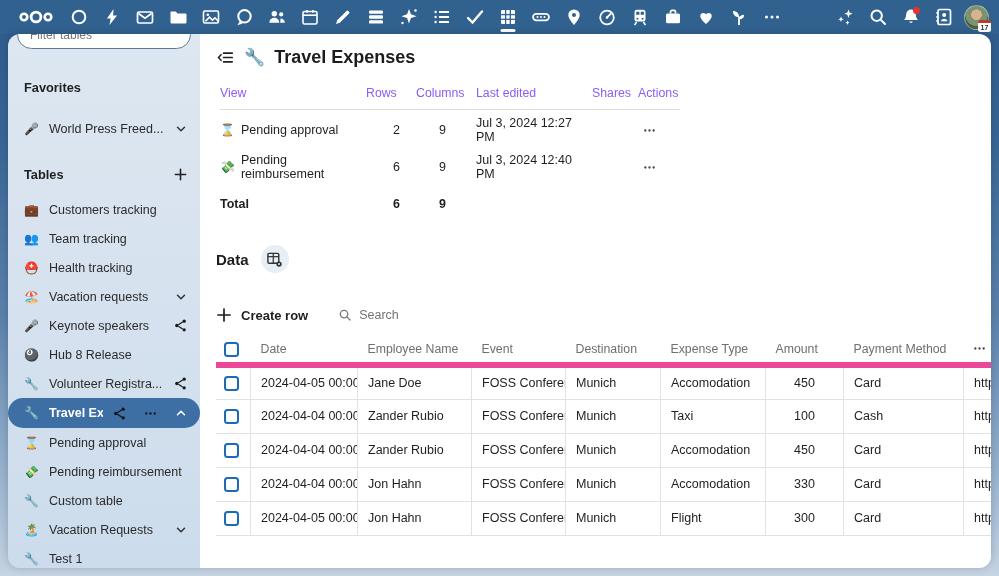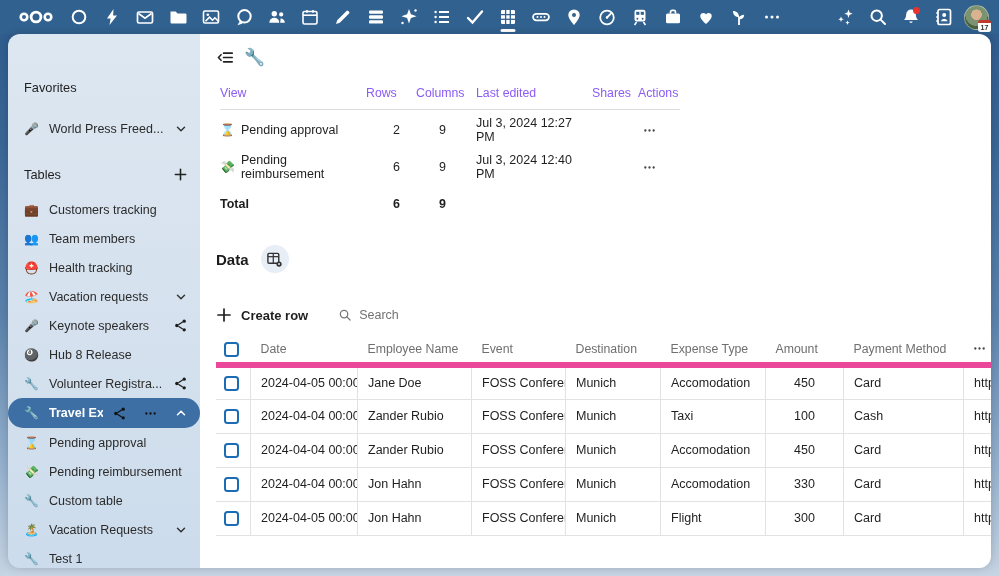--- a/index.html
+++ b/index.html
@@ -53,21 +53,21 @@
   }
   .filter-input {
     position: absolute; top: -14px; left: 9px; right: 9px; height: 29px;
     border: 1.5px solid #62778c; border-radius: 15px; background: #fff;
     padding: 0 12px; font-size: 12px; color: #555; outline: none;
     font-family: inherit;
   }
   .s-section { padding-top: 44px; }
   .s-heading {
     display: flex; align-items: center; padding: 0 12px 0 16px; height: 18px;
-    font-weight: normal; font-size: 12.8px; color: #1f1f1f;
+    font-weight: bold; font-size: 12.8px; color: #1f1f1f;
   }
   .s-heading .sp { flex: 1; }
   .s-item {
     display: flex; align-items: center; gap: 9px; height: 29px;
     padding: 0 12px 0 15px; color: #2b2b2b; cursor: pointer; font-weight: 500;
   }
   .s-item .emoji { width: 17px; font-size: 12px; text-align: center; flex-shrink: 0; }
   .s-item .lbl { flex: 1; white-space: nowrap; overflow: hidden; }
   .s-item .trail { display: flex; align-items: center; gap: 16px; }
   .s-item.selected {
@@ -330,20 +330,21 @@
       <span class="avatar">
         <span class="avatar-badge">17</span>
       </span>
     </div>
   </div>
 </div>
 
 <div class="app-card">
 
   <nav class="sidebar">
+    <input class="filter-input" type="text" placeholder="Filter tables" style="">
 
     <div class="s-section">
       <div class="s-heading">
         <span>Favorites</span>
       </div>
       <div class="s-item fav-item">
         <span class="emoji">🎤</span>
         <span class="lbl">World Press Freed...</span>
         <span class="trail">
             <button class="icon-btn">
@@ -364,21 +365,21 @@
           </button>
       </div>
       <div style="height:12px"></div>
 
       <div class="s-item">
         <span class="emoji">💼</span>
         <span class="lbl">Customers tracking</span>
       </div>
       <div class="s-item">
         <span class="emoji">👥</span>
-        <span class="lbl">Team members</span>
+        <span class="lbl">Team tracking</span>
       </div>
       <div class="s-item">
         <span class="emoji">⛑️</span>
         <span class="lbl">Health tracking</span>
       </div>
       <div class="s-item">
         <span class="emoji">🏖️</span>
         <span class="lbl">Vacation requests</span>
         <span class="trail">
             <button class="icon-btn">
@@ -484,20 +485,21 @@
         <svg width="19" height="19" viewBox="0 0 20 20">
             <g stroke="#222" stroke-width="1.8" stroke-linecap="round">
               <line x1="8" y1="5.5" x2="17" y2="5.5"></line>
               <line x1="8" y1="10" x2="17" y2="10"></line>
               <line x1="8" y1="14.5" x2="17" y2="14.5"></line>
             </g>
             <path d="M5.3 7 L2.6 10 l2.7 3" fill="none" stroke="#222" stroke-width="1.6" stroke-linecap="round"></path>
           </svg>
       </button>
       <span class="t-emoji">🔧</span>
+      <h1 class="page-title">Travel Expenses</h1>
     </div>
 
 
     <div class="views-table">
       <div class="vh">View</div>
       <div class="vh">Rows</div>
       <div class="vh" style="padding-left:14px">Columns</div>
       <div class="vh" style="padding-left:16px">Last edited</div>
       <div class="vh">Shares</div>
       <div class="vh">Actions</div>

